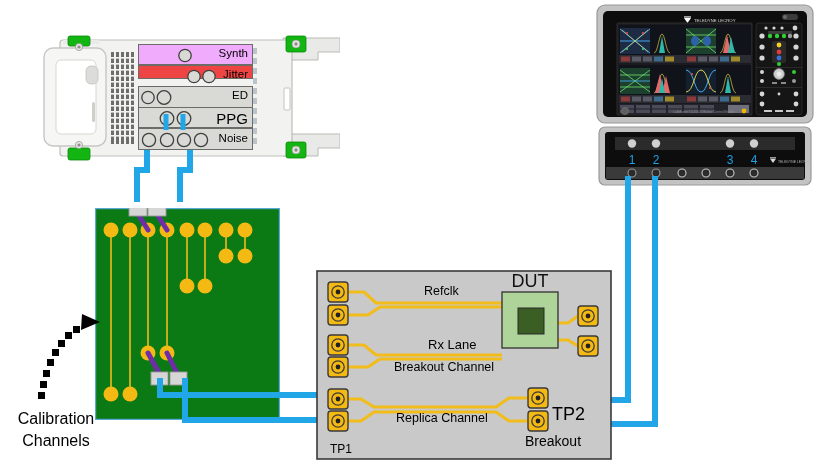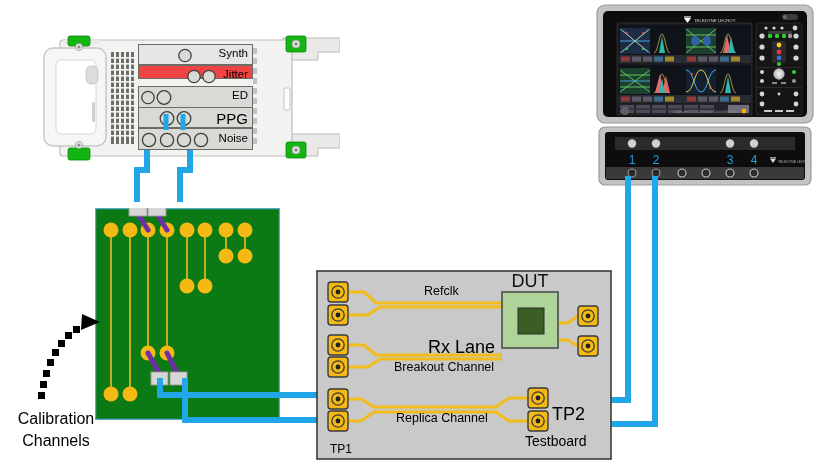--- a/index.html
+++ b/index.html
@@ -89,21 +89,21 @@
         <rect x="213" y="76" width="4" height="6"></rect>
       <rect x="213" y="86" width="4" height="6"></rect>
         <rect x="213" y="96" width="4" height="6"></rect>
       <rect x="213" y="106" width="4" height="6"></rect>
         <rect x="213" y="116" width="4" height="6"></rect>
     </g>
     <rect x="244" y="66" width="6" height="22" rx="1" fill="#ffffff" stroke="#bdbdba" stroke-width="0.9"></rect>
   </svg>
 
   <div class="abs" style="left:98px;top:22px;width:115px;height:110px;">
-    <div class="abs" style="left:0;top:0;width:115px;height:21px;background:#e5e5e5;border:1.2px solid #6b6b68;box-sizing:border-box;">
+    <div class="abs" style="left:0;top:0;width:115px;height:21px;background:#f0abfc;border:1.2px solid #6b6b68;box-sizing:border-box;">
       <span class="lbl" style="right:4px;top:2px;font-size:11.5px;">Synth</span>
       <svg class="abs" style="left:0;top:0" width="115" height="21">
         <circle cx="46" cy="10.5" r="6.2" fill="#d9d9d6" stroke="#3f3f3d" stroke-width="1.3"></circle>
       </svg>
     </div>
     <div class="abs" style="left:0;top:21px;width:115px;height:14px;background:#ef4444;border:1.2px solid #6b6b68;box-sizing:border-box;">
       <span class="lbl" style="right:4px;top:2px;font-size:11.5px;">Jitter</span>
       <svg class="abs" style="left:0;top:0" width="115" height="21">
         <circle cx="55" cy="10.5" r="6.2" fill="#d9d9d6" stroke="#3f3f3d" stroke-width="1.3"></circle>
         <circle cx="70" cy="10.5" r="6.2" fill="#d9d9d6" stroke="#3f3f3d" stroke-width="1.3"></circle>
@@ -489,26 +489,26 @@
       <circle cx="222" cy="128" r="2.4" fill="#222"></circle>
     </g>
     <g>
       <rect x="212" y="141" width="20" height="20" rx="3" fill="#f5b914" stroke="#3a3a3a" stroke-width="1.4"></rect>
       <circle cx="222" cy="151" r="6.2" fill="#f5b914" stroke="#3a3a3a" stroke-width="1.3"></circle>
       <circle cx="222" cy="151" r="2.4" fill="#222"></circle>
     </g>
   </svg>
 
   <span class="lbl" style="left:108px;top:14px;font-size:12.5px;">Refclk</span>
-  <span class="lbl" style="left:112px;top:67px;font-size:18px;">Rx Lane</span>
+  <span class="lbl" style="left:112px;top:67px;font-size:13px;">Rx Lane</span>
   <span class="lbl" style="left:78px;top:90px;font-size:12.5px;">Breakout Channel</span>
   <span class="lbl" style="left:80px;top:141px;font-size:12.5px;">Replica Channel</span>
   <span class="lbl" style="left:14px;top:172px;font-size:12px;">TP1</span>
   <span class="lbl" style="left:236px;top:134px;font-size:18px;">TP2</span>
-  <span class="lbl" style="left:209px;top:163px;font-size:14px;">Testboard</span>
+  <span class="lbl" style="left:209px;top:163px;font-size:14px;">Breakout</span>
 </div>
 
 <svg class="abs" style="left:10px;top:300px;pointer-events:none" width="100" height="110">
   <g fill="#000">
     <rect x="28" y="92" width="7" height="7"></rect>
     <rect x="30" y="81" width="7" height="7"></rect>
     <rect x="33" y="70" width="7" height="7"></rect>
     <rect x="37" y="59" width="7" height="7"></rect>
     <rect x="42" y="49" width="7" height="7"></rect>
     <rect x="48" y="40" width="7" height="7"></rect>

